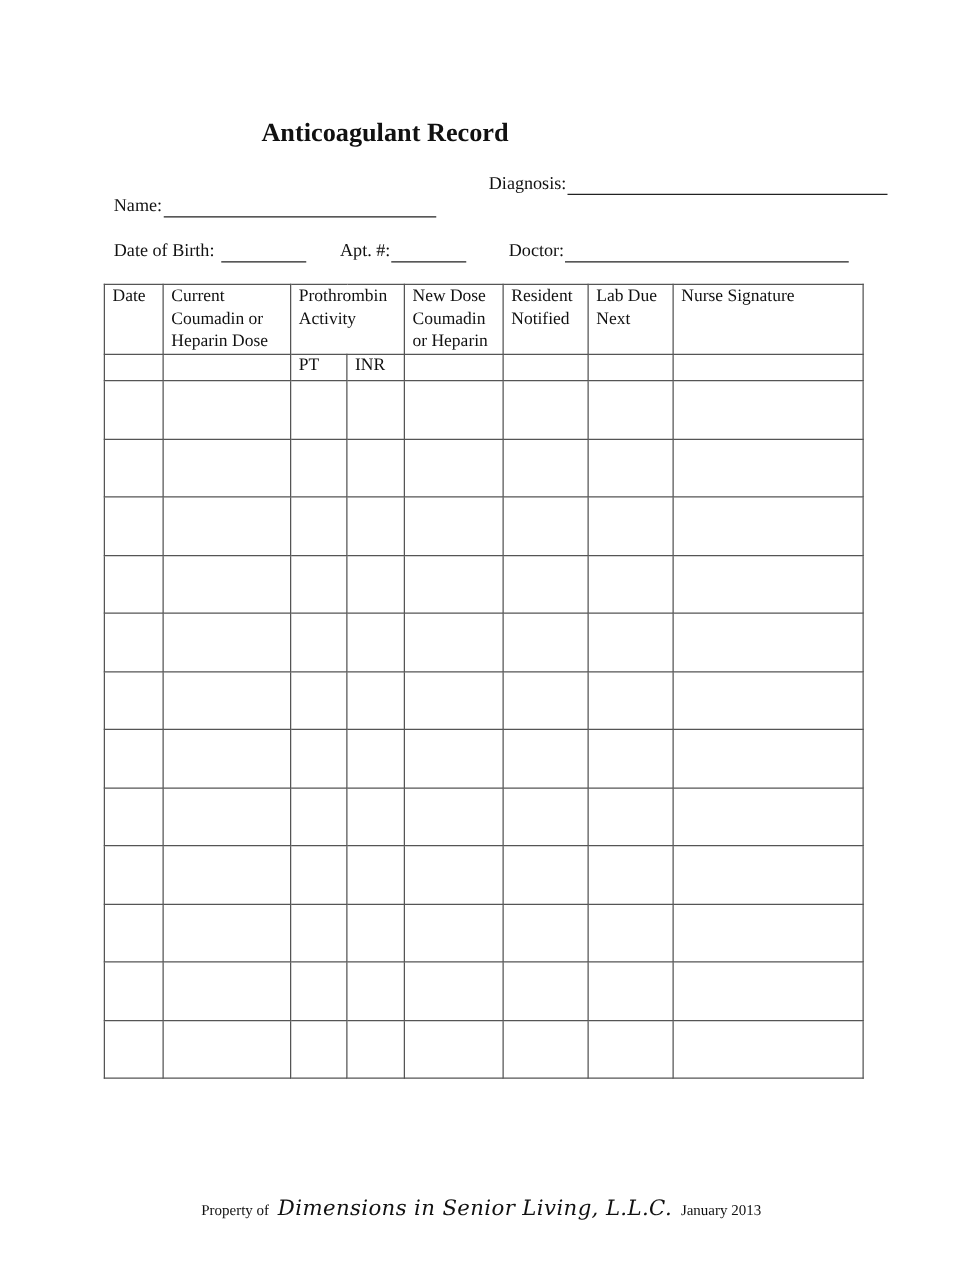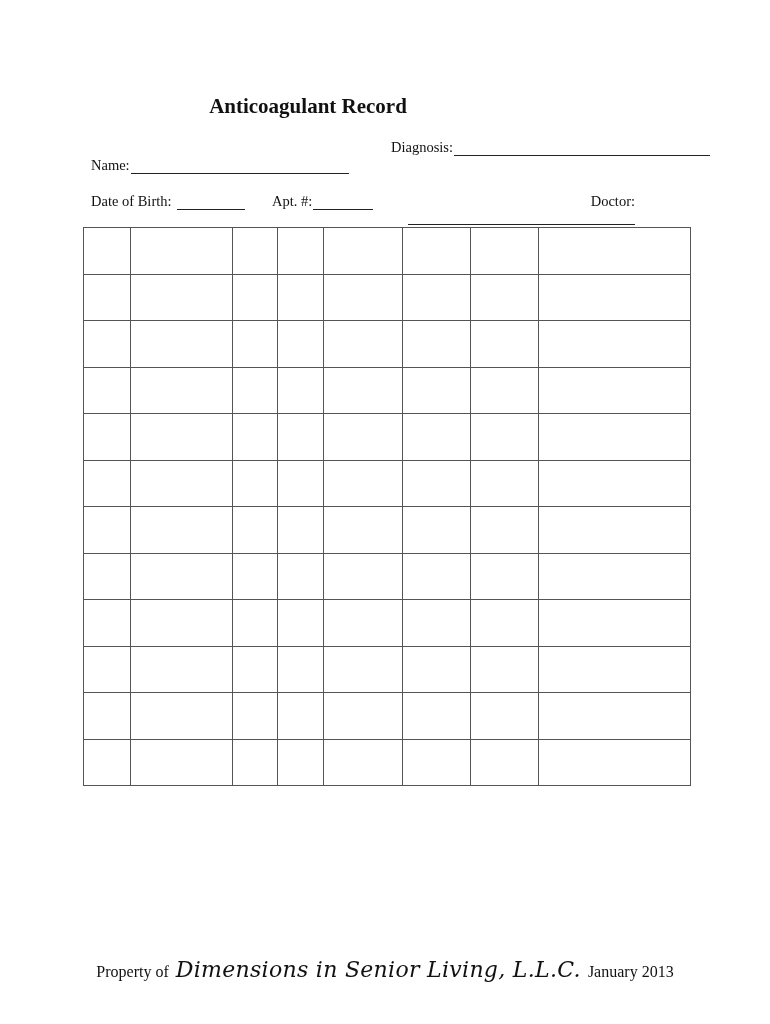--- a/index.html
+++ b/index.html
@@ -6,22 +6,22 @@
   body{width:770px;height:1024px;position:relative;font-family:"Liberation Serif","DejaVu Serif",serif;color:#111;overflow:hidden;}
   .title{position:absolute;top:94px;left:0;width:616px;text-align:center;font-size:21px;font-weight:bold;}
   .field{position:absolute;font-size:14.5px;white-space:nowrap;display:flex;align-items:flex-end;}
   .line{display:inline-block;border-bottom:1px solid #222;height:14px;margin-left:1px;}
   table{position:absolute;left:83px;top:227px;border-collapse:collapse;table-layout:fixed;}
   td{border:1px solid #555;padding:0 6px;font-size:14px;line-height:18px;vertical-align:top;}
   tr.hdr td{height:54px;padding-top:1px;}
   tr.sub td{height:20px;}
   tr.row td{height:45.5px;}
   .footer{position:absolute;top:957px;left:0;width:770px;text-align:center;white-space:nowrap;}
-  .footer .small{font-size:16px;font-family:Liberation Serif, serif;}
-  .footer .fancy{font-family:"DejaVu Serif",serif;font-style:italic;font-size:22px;margin:0 3px;letter-spacing:0.3px;}
+  .footer .small{font-size:12px;font-family:Liberation Serif, serif;}
+  .footer .fancy{font-family:"DejaVu Serif",serif;font-style:italic;font-size:17px;margin:0 3px;letter-spacing:0.3px;}
 </style>
 </head>
 <body>
 
 <div class="title">Anticoagulant Record</div>
 
 <div class="field" style="top:157px;left:91px;">
   <span>Name:</span>
   <span class="line" style="width:218px;"></span>
 </div>
@@ -31,37 +31,56 @@
 </div>
 
 <div class="field" style="top:193px;left:91px;">
   <span>Date of Birth:</span>
   <span class="line" style="width:68px;margin-left:5px;"></span>
 </div>
 <div class="field" style="top:193px;left:272px;align-items:flex-end;">
   <span>Apt. #:</span>
   <span class="line" style="width:60px;"></span>
 </div>
-<div class="field" style="top:193px;left:407px;flex-direction:column;">
+<div class="field" style="top:193px;left:407px;">
   <span>Doctor:</span>
   <span class="line" style="width:227px;"></span>
 </div>
 
 <table>
   <colgroup>
     <col style="width:47px">
       <col style="width:102px">
       <col style="width:45px">
       <col style="width:46px">
     <col style="width:79px">
       <col style="width:68px">
       <col style="width:68px">
       <col style="width:152px">
   </colgroup>
   <tbody>
+      <tr class="hdr">
+    <td>Date</td>
+    <td>Current Coumadin or Heparin Dose</td>
+    <td colspan="2">Prothrombin Activity</td>
+    <td>New Dose Coumadin or Heparin</td>
+    <td>Resident Notified</td>
+    <td>Lab Due Next</td>
+    <td>Nurse Signature</td>
+  </tr>
+  <tr class="sub">
+    <td></td>
+    <td></td>
+    <td>PT</td>
+    <td>INR</td>
+    <td></td>
+    <td></td>
+    <td></td>
+    <td></td>
+  </tr>
   </tbody>
     <tbody id="rows">
       <tr class="row">
         <td></td>
         <td></td>
         <td></td>
         <td></td>
         <td></td>
         <td></td>
         <td></td>

